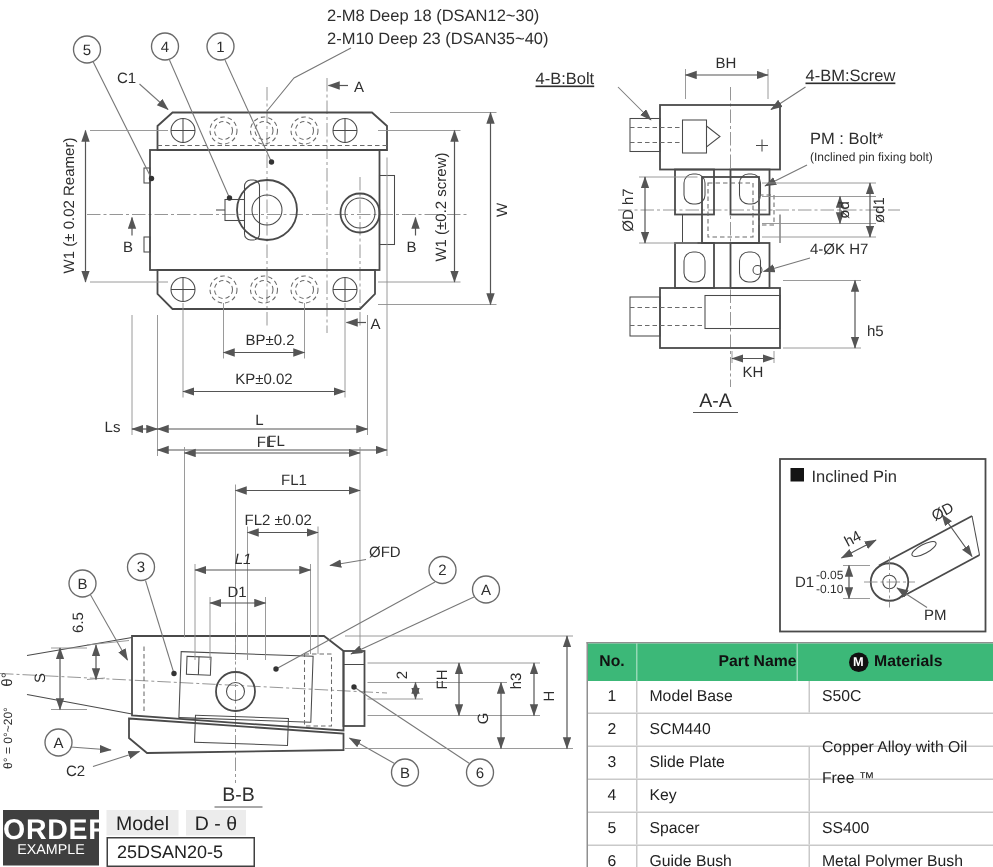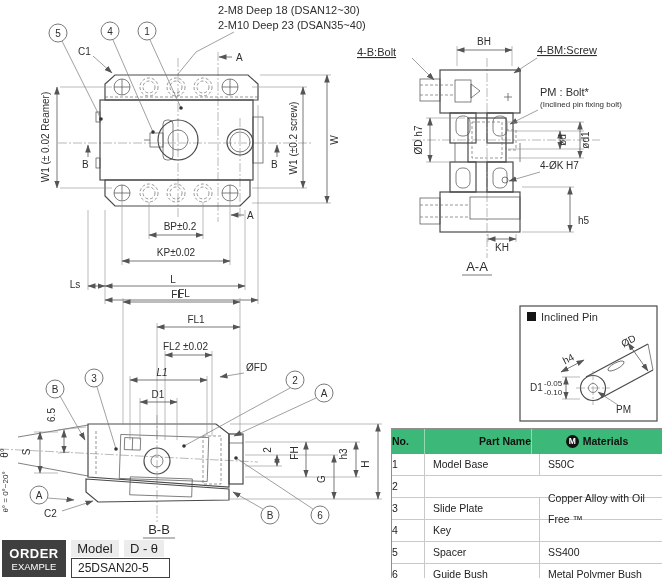--- a/index.html
+++ b/index.html
@@ -17,32 +17,32 @@
   .dts{font-size:8px}
   .nt{font-size:11px}
   .ttl{font-size:13px}
   .bal{fill:#fff;stroke:#6a6a6a;stroke-width:.9}
   .dot{fill:#333}
   
   .ptable{position:absolute;left:391px;top:428px;width:270px;border:1px solid #8f8f8f;
           border-bottom:3px solid #3cb878;background:#fff;font-size:10.5px;color:#222}
   .prow{display:flex;height:21px;line-height:21px;border-top:1px solid #c9c9c9}
   .phead{display:flex;height:25px;line-height:25px;background:#3cb878;color:#111;font-weight:bold}
-  .c-no{width:32px;flex:none;border-right:1px solid #c9c9c9}
+  .c-no{width:32px;text-align:center;flex:none;border-right:1px solid #c9c9c9}
   .c-part{width:106px;flex:none;padding-left:8px;border-right:1px solid #c9c9c9}
   .c-mat{flex:1;padding-left:8px;display:flex;align-items:center}
   .phead .c-no,.phead .c-part{border-right:1px solid rgba(255,255,255,.45)}
   .phead .c-part{text-align:right;padding-left:0}
   .phead .c-mat{justify-content:center;padding-left:0}
   .micon{display:inline-block;width:13px;height:13px;border-radius:50%;background:#111;color:#fff;
          font-size:8.5px;font-weight:bold;text-align:center;line-height:13px;margin-right:4px}
   
   .obox{position:absolute;left:2px;top:540px;width:64px;height:37px;background:#3f3f3f;color:#fff;
         text-align:center;display:flex;flex-direction:column;justify-content:center}
-  .ol1{font-size:13px;font-weight:bold;letter-spacing:.5px;line-height:15px}
+  .ol1{font-size:19px;font-weight:bold;letter-spacing:.5px;line-height:15px}
   .ol2t{font-size:9.5px;font-weight:normal;line-height:11px}
   .chip{position:absolute;top:540px;height:17px;line-height:17px;background:#ececec;color:#222;
         font-size:13px;text-align:center}
   .chip-model{left:71px;width:48px}
   .chip-fmt{left:124px;width:40px}
   .exbox{position:absolute;left:71px;top:558px;width:91px;height:18px;line-height:18px;
          background:#fff;border:1px solid #404040;font-size:12px;color:#222;padding-left:6px}
 </style>
 </head>
 <body>
@@ -394,20 +394,21 @@
       <span>Materials</span>
     </div>
   </div>
   <div class="prow" style="border-top:none">
     <div class="c-no">1</div>
     <div class="c-part">Model Base</div>
     <div class="c-mat">S50C</div>
   </div>
   <div class="prow">
     <div class="c-no">2</div>
+    <div class="c-mat">SCM440</div>
   </div>
   <div class="prow">
     <div class="c-no">3</div>
     <div class="c-part">Slide Plate</div>
     <div class="c-mat">Copper Alloy with Oil Free ™</div>
   </div>
   <div class="prow">
     <div class="c-no">4</div>
     <div class="c-part">Key</div>
   </div>

